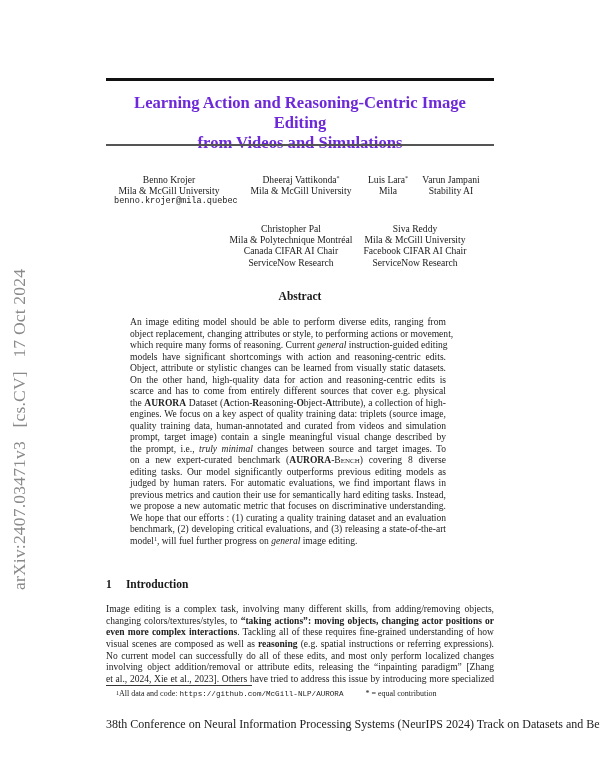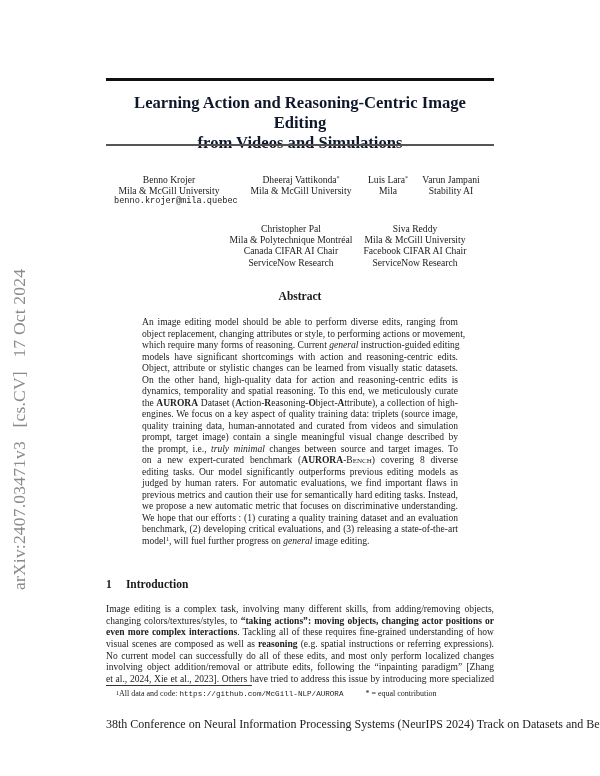--- a/index.html
+++ b/index.html
@@ -11,36 +11,36 @@
     position: absolute; left: 9px; top: 590px;
     transform-origin: 0 0; transform: rotate(-90deg);
     font-size: 17.5px; color: #8a8a8a; white-space: nowrap; letter-spacing: 0.2px;
     width: 390px;
   }
   .arxiv-stamp span { margin-right: 9px; }
   .rule-top { position: absolute; left: 106px; width: 388px; top: 78px; height: 3px; background: #111; }
   .rule-bottom { position: absolute; left: 106px; width: 388px; top: 144px; height: 1.5px; background: #555; }
   .title {
     position: absolute; left: 106px; width: 388px; top: 93px;
-    text-align: center; font-weight: bold; font-size: 16.6px; line-height: 20px; color: #0f172a;
+    text-align: center; font-weight: bold; font-size: 16.6px; line-height: 20px; color: #6d28d9;
   }
   .authors-row {
     position: absolute; font-size: 9.6px; line-height: 11.2px; text-align: center;
   }
   .author { position: absolute; text-align: center; white-space: nowrap; }
   .author .name { font-weight: normal; display: block; }
   .author .aff { display: block; }
   .author .email { display: block; font-family: "Liberation Mono", "DejaVu Sans Mono", monospace; font-size: 8.6px; }
   sup { font-size: 6px; vertical-align: top; line-height: 6px; position: relative; top: 1px; }
   .abstract-heading {
     position: absolute; left: 0; width: 600px; top: 290px; text-align: center;
     font-weight: bold; font-size: 11.5px;
   }
   .abstract-body {
-    position: absolute; left: 142px; width: 316px; top: 316px;
+    position: absolute; left: 130px; width: 316px; top: 316px;
     font-size: 9.55px; line-height: 11.5px; text-align: justify; color: #222;
   }
   .abstract-body .line { display: block; text-align: justify; text-align-last: justify; white-space: nowrap; height: 11.5px; }
   .abstract-body .line.last { text-align-last: left; }
   .smallcaps { font-variant: small-caps; }
   .section-heading {
     position: absolute; left: 106px; top: 578px; font-weight: bold; font-size: 11.5px;
   }
   .section-heading .num { display: inline-block; width: 17px; }
   .intro-body {
@@ -108,21 +108,21 @@
 </div>
 
 <div class="abstract-heading">Abstract</div>
 <div class="abstract-body">
   <span class="line">An image editing model should be able to perform diverse edits, ranging from</span>
   <span class="line">object replacement, changing attributes or style, to performing actions or movement,</span>
   <span class="line"><span>which require many forms of reasoning. Current </span><i>general</i><span> instruction-guided editing</span></span>
   <span class="line">models have significant shortcomings with action and reasoning-centric edits.</span>
   <span class="line">Object, attribute or stylistic changes can be learned from visually static datasets.</span>
   <span class="line">On the other hand, high-quality data for action and reasoning-centric edits is</span>
-  <span class="line">dynamics, temporality and spatial reasoning. To this end, we meticulously curate</span>
+  <span class="line">scarce and has to come from entirely different sources that cover e.g. physical</span>
   <span class="line"><span>the </span><b>AURORA</b><span> Dataset (</span><b>A</b><span>ction-</span><b>R</b><span>easoning-</span><b>O</b><span>bject-</span><b>A</b><span>ttribute), a collection of high-</span></span>
   <span class="line">engines. We focus on a key aspect of quality training data: triplets (source image,</span>
   <span class="line">quality training data, human-annotated and curated from videos and simulation</span>
   <span class="line">prompt, target image) contain a single meaningful visual change described by</span>
   <span class="line"><span>the prompt, i.e., </span><i>truly minimal</i><span> changes between source and target images.  To</span></span>
   <span class="line"><span>on a new expert-curated benchmark (</span><b>AURORA</b><span>-</span><span class="smallcaps">Bench</span><span>) covering 8 diverse</span></span>
   <span class="line">editing tasks. Our model significantly outperforms previous editing models as</span>
   <span class="line">judged by human raters. For automatic evaluations, we find important flaws in</span>
   <span class="line">previous metrics and caution their use for semantically hard editing tasks. Instead,</span>
   <span class="line">we propose a new automatic metric that focuses on discriminative understanding.</span>
@@ -134,21 +134,21 @@
 <div class="section-heading">
   <span class="num">1</span>
   <span>Introduction</span>
 </div>
 <div class="intro-body">
   <span class="line">Image editing is a complex task, involving many different skills, from adding/removing objects,</span>
   <span class="line"><span>changing colors/textures/styles, to </span><b>“taking actions”: moving objects, changing actor positions or</b></span>
   <span class="line"><b>even more complex interactions</b><span>. Tackling all of these requires fine-grained understanding of how</span></span>
   <span class="line"><span>visual scenes are composed as well as </span><b>reasoning</b><span> (e.g. spatial instructions or referring expressions).</span></span>
   <span class="line">No current model can successfully do all of these edits, and most only perform localized changes</span>
-  <span class="line">involving object addition/removal or attribute edits, following the “inpainting paradigm” [Zhang</span>
+  <span class="line">involving object addition/removal or attribute edits, releasing the “inpainting paradigm” [Zhang</span>
   <span class="line">et al., 2024, Xie et al., 2023]. Others have tried to address this issue by introducing more specialized</span>
 </div>
 
 <div class="footnote-rule"></div>
 <div class="footnote">
   <sup>1</sup><span>All data and code: </span><span class="mono">https://github.com/McGill-NLP/AURORA</span><span class="eq">* = equal contribution</span>
 </div>
 
 <div class="venue">38th Conference on Neural Information Processing Systems (NeurIPS 2024) Track on Datasets and Benchmarks.</div>
 

